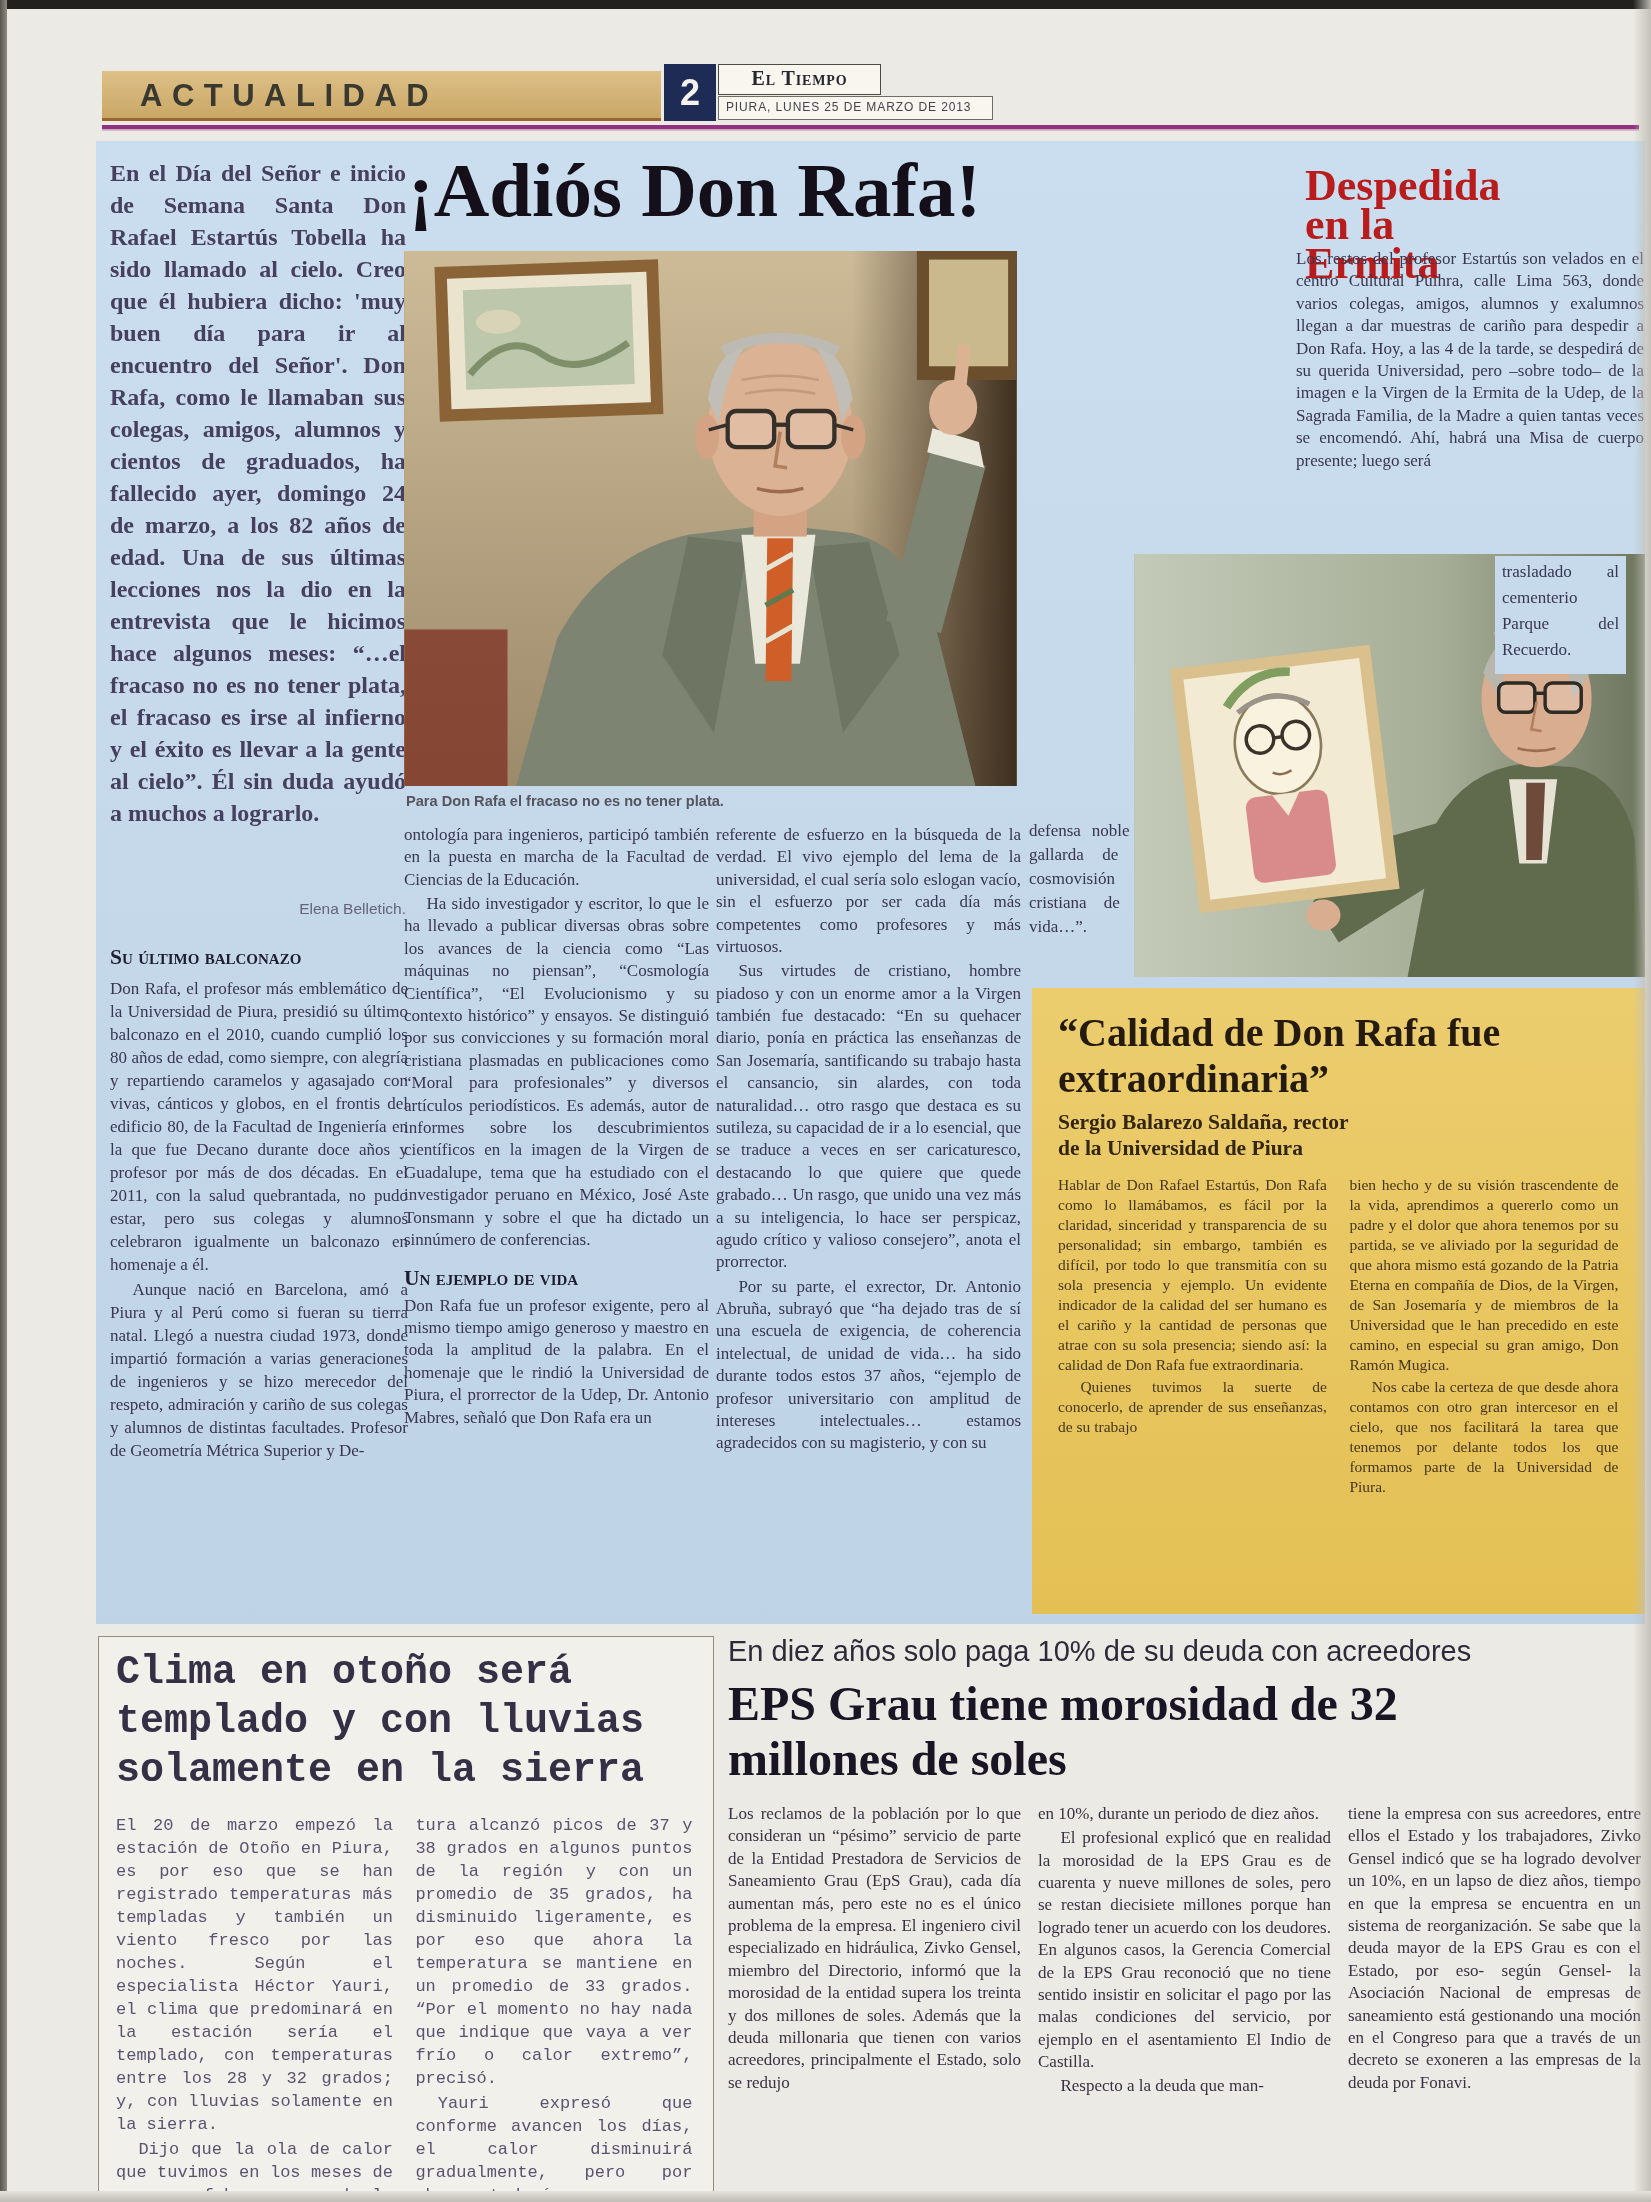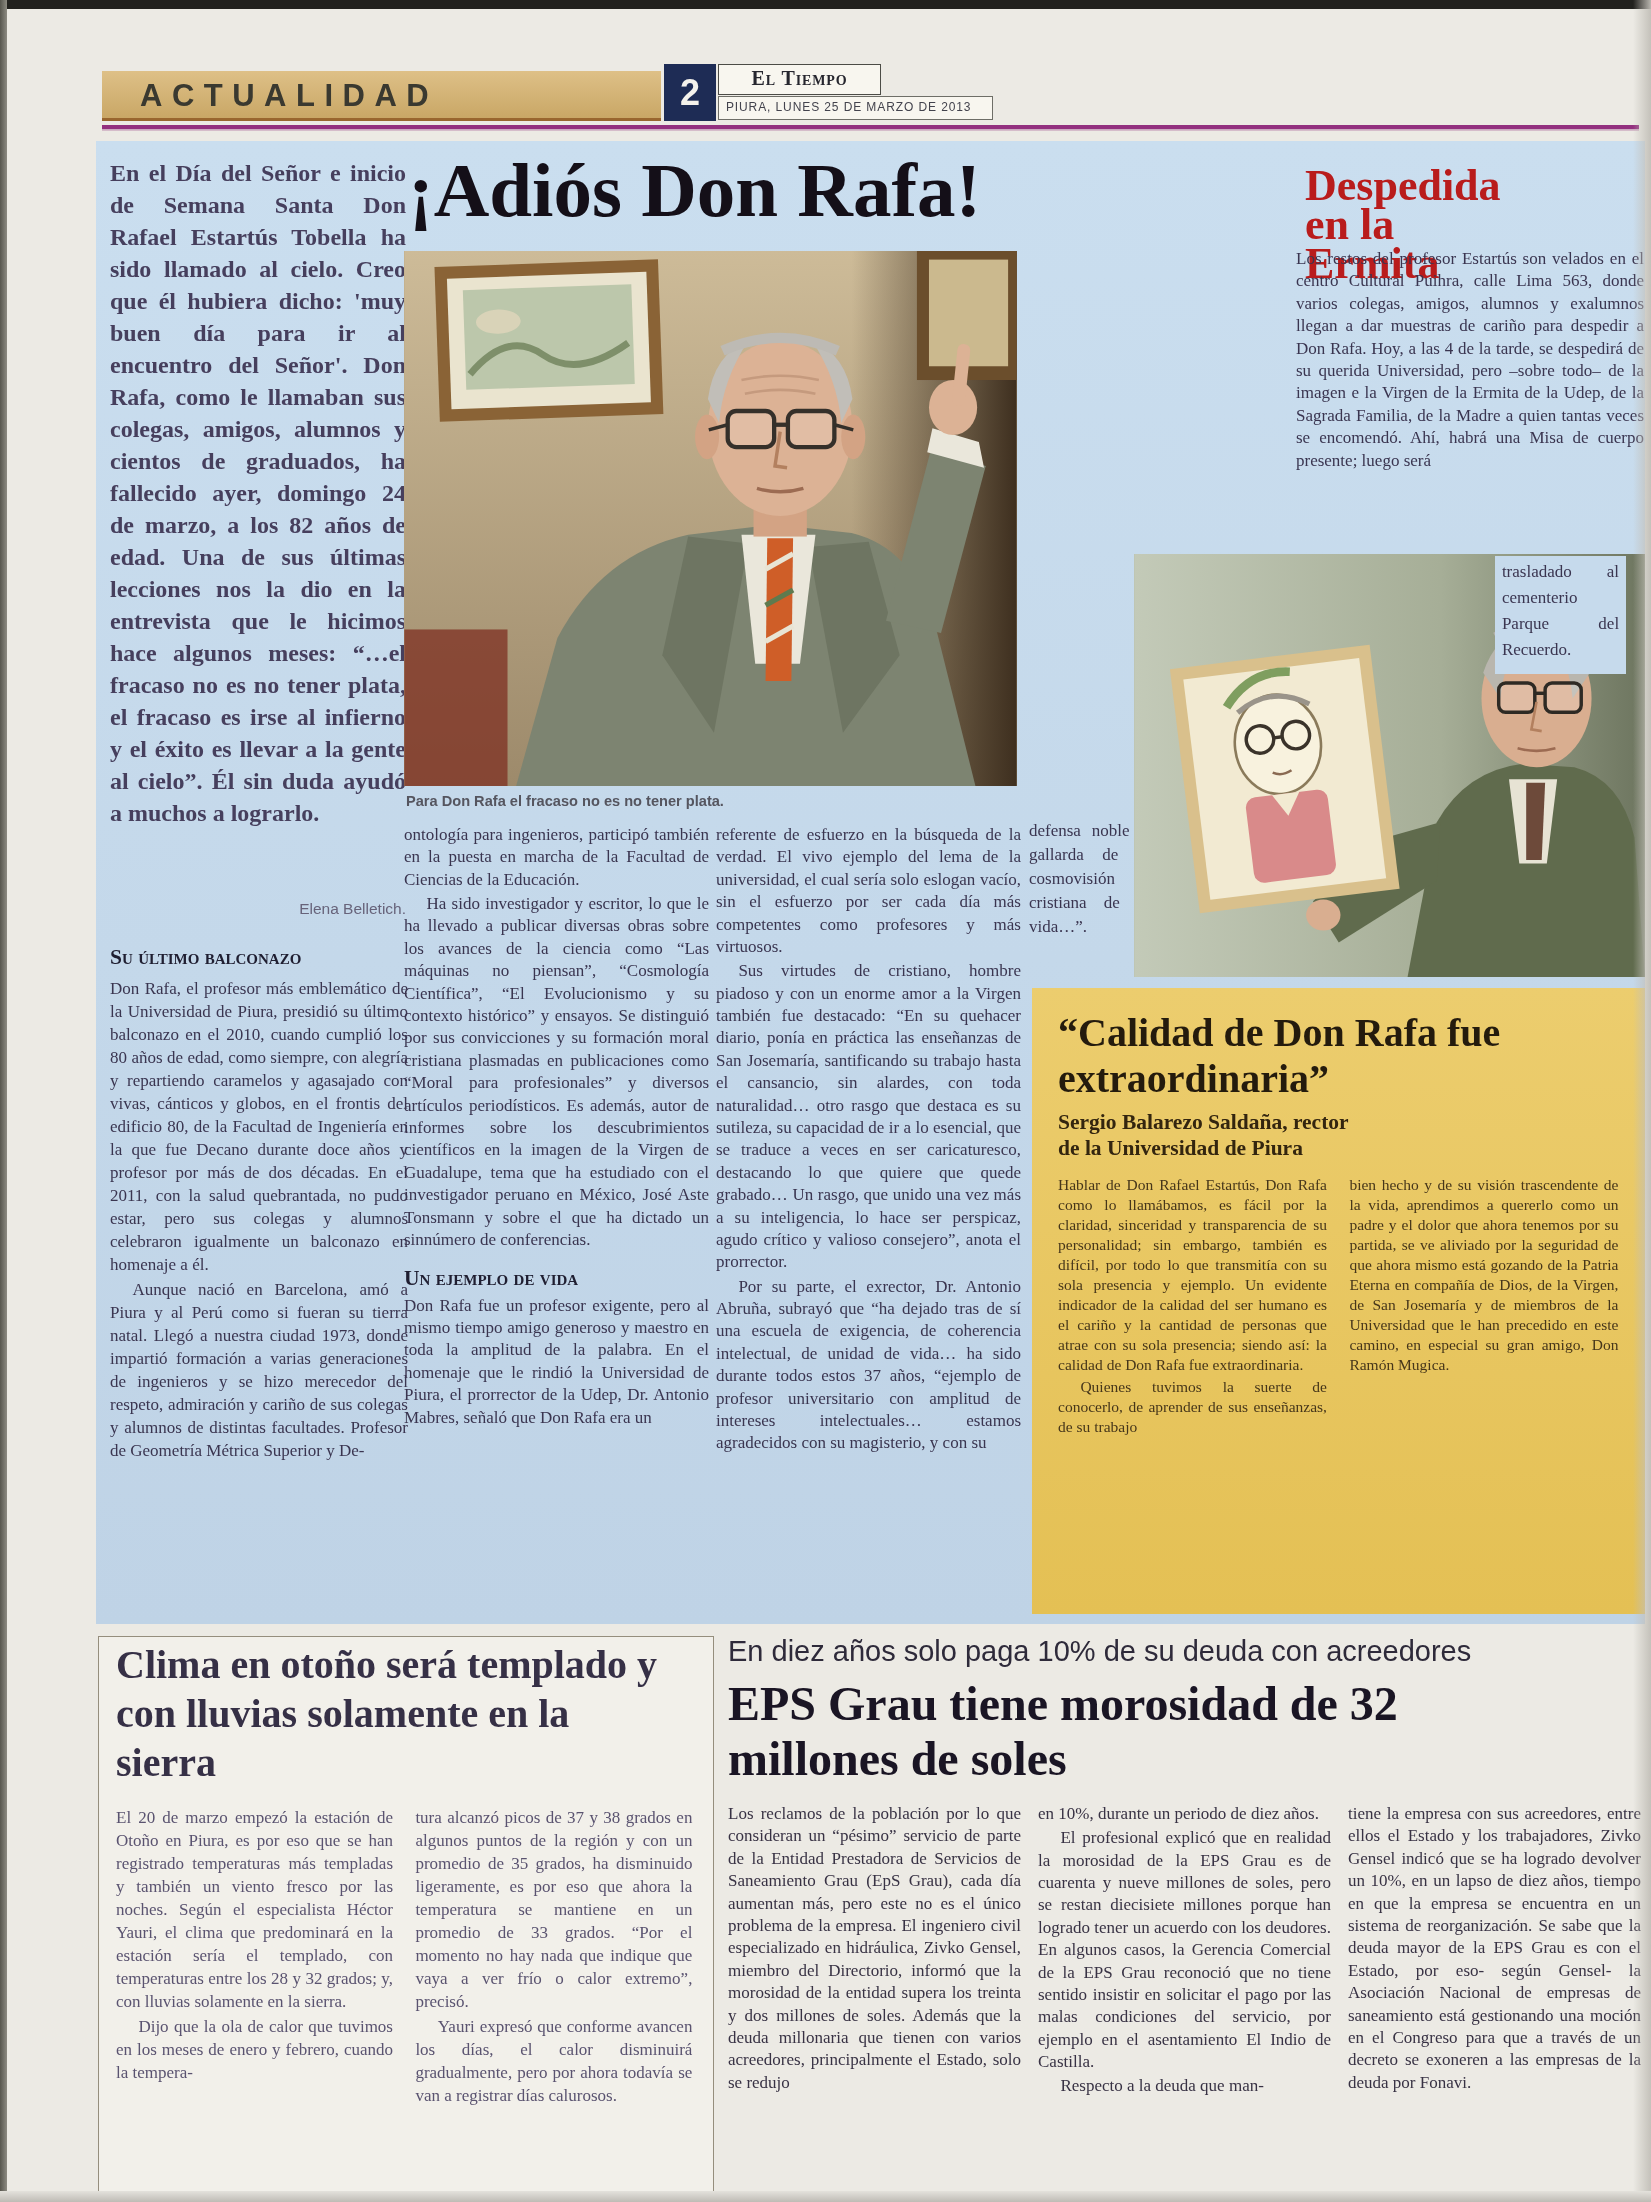--- a/index.html
+++ b/index.html
@@ -58,21 +58,21 @@
   
   .quote-box{left:1032px;top:988px;width:613px;height:626px;box-sizing:border-box;overflow:hidden;
     background:linear-gradient(#eccd6e,#e4c054);padding:22.4px 26px;}
   .q-head{font-weight:bold;font-size:40px;line-height:46px;color:#241b0d;margin:0;}
   .q-attr{margin-top:7px;width:301px;font-weight:bold;font-size:21.5px;line-height:26px;color:#33250f;}
   .q-cols{margin-top:13.8px;display:flex;gap:22.4px;}
   .q-col{width:269px;font-size:15.5px;line-height:20px;color:#46361a;}
 
   
   .weather-box{left:98px;top:1636px;width:616px;height:558px;box-sizing:border-box;border:1.7px solid #958e7d;
-    background:#f2f0ea;padding:3px 17px;overflow:hidden;}
+    background:#f2f0ea;padding:11px 17px;overflow:hidden;font-family:Liberation Mono, monospace;}
   .w-head{font-weight:bold;font-size:40px;line-height:49px;color:#363046;margin:0;width:559px;}
   .w-cols{display:flex;gap:22.4px;margin-top:19px;}
   .w-col{width:277px;font-size:17px;line-height:23px;color:#5a5370;}
 
   
   .kicker{left:728px;top:1635px;width:895px;font-family:"Liberation Sans",sans-serif;font-size:29px;color:#2e2a3a;}
   .eps-head{left:728px;top:1676px;width:740px;font-weight:bold;font-size:48px;line-height:55px;color:#1a1524;margin:0;}
   .eps-cols{left:728px;top:1803px;width:914px;display:flex;gap:17px;}
   .eps-col{width:293px;font-size:17px;line-height:22.4px;color:#383244;}
 </style>
@@ -249,20 +249,21 @@
   <div class="abs quote-box">
     <h2 class="q-head">“Calidad de Don Rafa fue extraordinaria”</h2>
     <div class="q-attr">Sergio Balarezo Saldaña, rector de la Universidad de Piura</div>
     <div class="q-cols">
       <div class="q-col jtext">
         <p>Hablar de Don Rafael Estartús, Don Rafa como lo llamábamos, es fácil por la claridad, sinceridad y transparencia de su personalidad; sin embargo, también es difícil, por todo lo que transmitía con su sola presencia y ejemplo. Un evidente indicador de la calidad del ser humano es el cariño y la cantidad de personas que atrae con su sola presencia; siendo así: la calidad de Don Rafa fue extraordinaria.</p>
         <p>Quienes tuvimos la suerte de conocerlo, de aprender de sus enseñanzas, de su trabajo</p>
       </div>
       <div class="q-col jtext">
         <p>bien hecho y de su visión trascendente de la vida, aprendimos a quererlo como un padre y el dolor que ahora tenemos por su partida, se ve aliviado por la seguridad de que ahora mismo está gozando de la Patria Eterna en compañía de Dios, de la Virgen, de San Josemaría y de miembros de la Universidad que le han precedido en este camino, en especial su gran amigo, Don Ramón Mugica.</p>
+        <p>Nos cabe la certeza de que desde ahora contamos con otro gran intercesor en el cielo, que nos facilitará la tarea que tenemos por delante todos los que formamos parte de la Universidad de Piura.</p>
       </div>
     </div>
   </div>
 
   <div class="abs weather-box">
     <h2 class="w-head">Clima en otoño será templado y con lluvias solamente en la sierra</h2>
     <div class="w-cols">
       <div class="w-col jtext">
         <p>El 20 de marzo empezó la estación de Otoño en Piura, es por eso que se han registrado temperaturas más templadas y también un viento fresco por las noches. Según el especialista Héctor Yauri, el clima que predominará en la estación sería el templado, con temperaturas entre los 28 y 32 grados; y, con lluvias solamente en la sierra.</p>
         <p>Dijo que la ola de calor que tuvimos en los meses de enero y febrero, cuando la tempera-</p>

